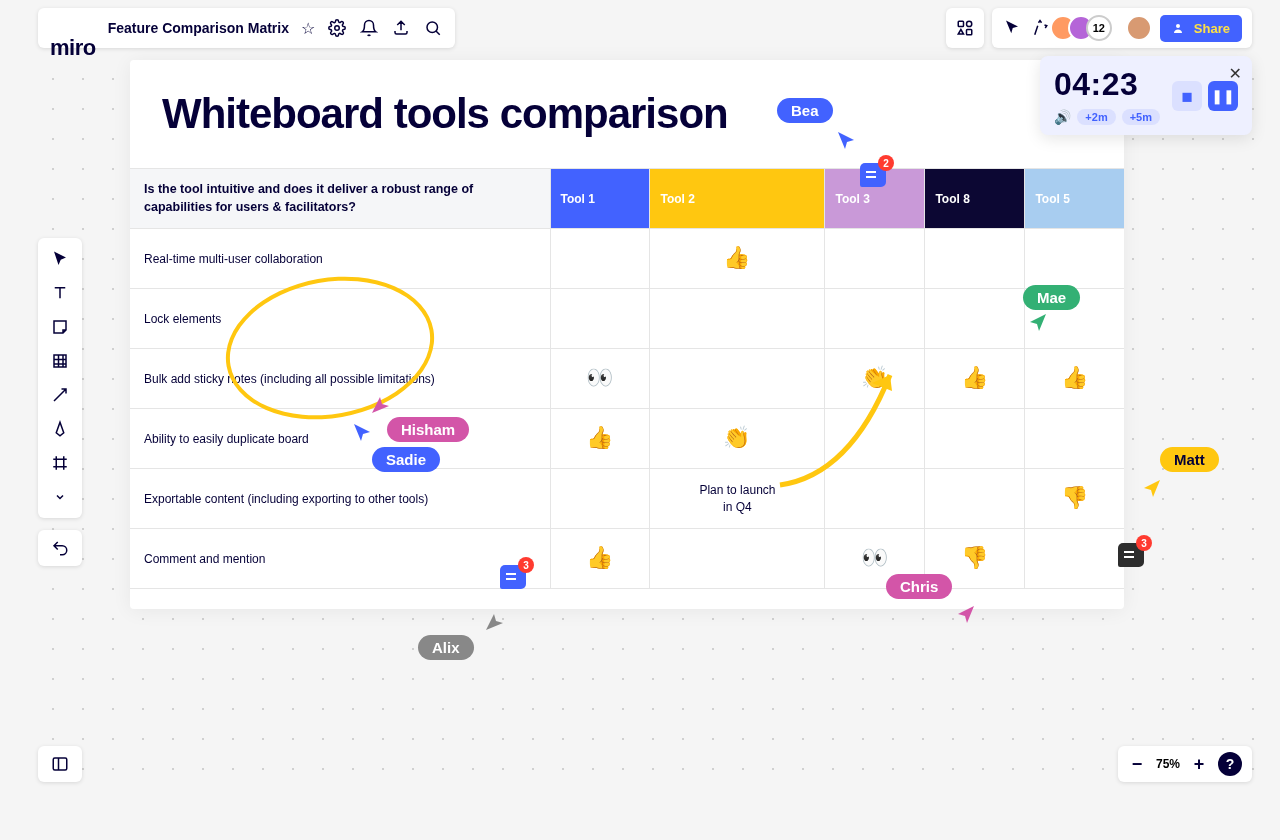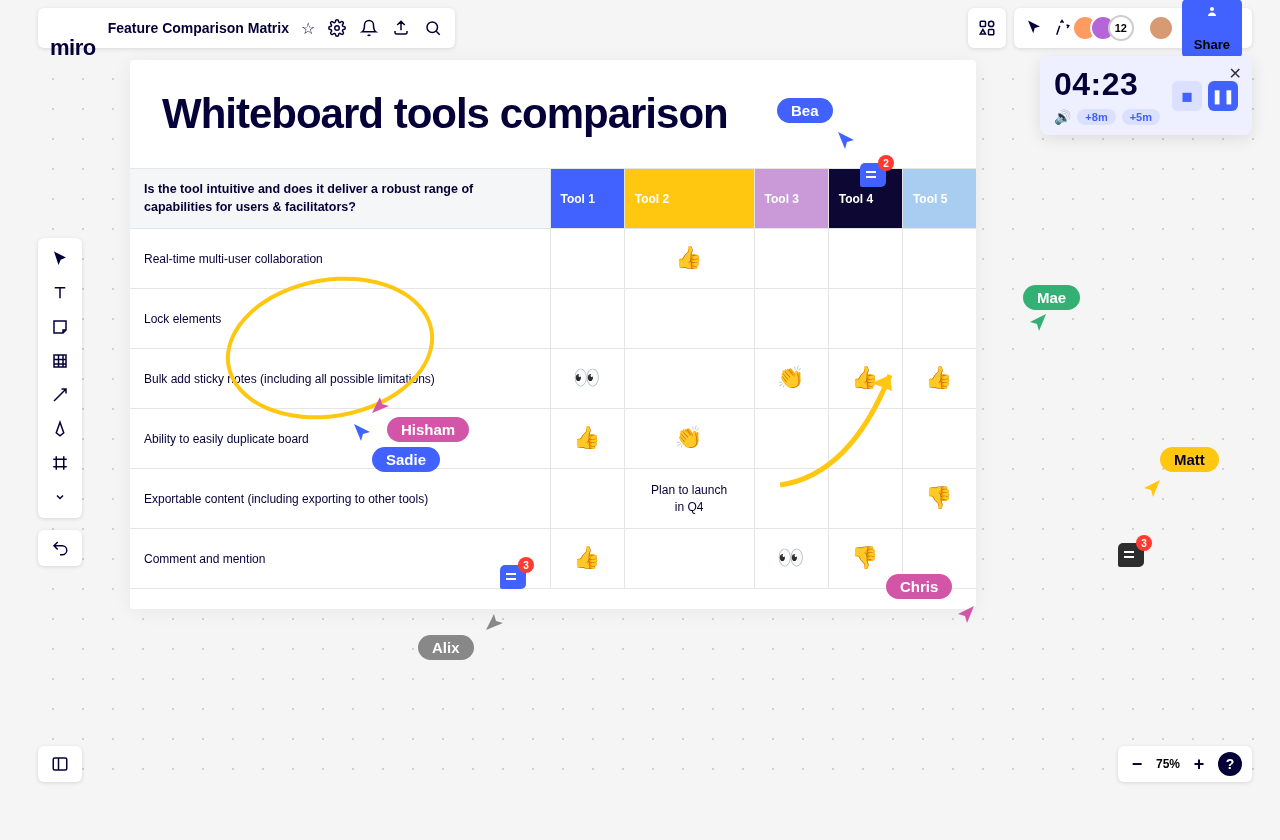--- a/index.html
+++ b/index.html
@@ -13,21 +13,21 @@
 .star { color: #050038; font-size: 16px; }
 .hdr-icon { width: 20px; height: 20px; display: flex; align-items: center; justify-content: center; color: #050038; cursor: pointer; }
 .hdr-icon svg { width: 18px; height: 18px; }
 
 .header-right { margin-left: auto; display: flex; align-items: center; gap: 8px; }
 .control-box { background: #fff; border-radius: 6px; box-shadow: 0 1px 4px rgba(0,0,0,0.12); height: 40px; display: flex; align-items: center; padding: 0 10px; gap: 8px; }
 .avatar { width: 26px; height: 26px; border-radius: 50%; display: inline-block; border: 2px solid #fff; }
 .avatar-stack { display: flex; align-items: center; }
 .avatar-stack .avatar { margin-left: -8px; }
 .avatar-count { width: 26px; height: 26px; border-radius: 50%; background: #fff; border: 2px solid #ccc; display: flex; align-items: center; justify-content: center; font-size: 11px; font-weight: 600; margin-left: -8px; }
-.share-btn { background: #4262ff; color: #000000; border: none; border-radius: 5px; padding: 6px 12px; font-size: 13px; font-weight: 600; display: flex; align-items: center; gap: 20px; cursor: pointer; flex-direction: column; }
+.share-btn { background: #4262ff; color: #fde047; border: none; border-radius: 5px; padding: 6px 12px; font-size: 13px; font-weight: 600; display: flex; align-items: center; gap: 10px; cursor: pointer; }
 
 
 .timer { position: absolute; right: 28px; top: 56px; background: #eef0ff; border-radius: 8px; padding: 10px 14px; z-index: 60; box-shadow: 0 4px 16px rgba(0,0,0,0.1); }
 .timer-close { position: absolute; right: 10px; top: 8px; font-size: 16px; color: #333; cursor: pointer; }
 .timer-time { font-size: 32px; font-weight: 700; color: #050038; letter-spacing: 0.5px; }
 .timer-row { display: flex; align-items: center; gap: 6px; margin-top: 6px; }
 .timer-chip { background: #dbe0ff; color: #4262ff; border-radius: 12px; padding: 2px 8px; font-size: 11px; font-weight: 600; cursor: pointer; }
 .timer-btn { width: 30px; height: 30px; border-radius: 6px; display: flex; align-items: center; justify-content: center; cursor: pointer; font-size: 14px; }
 .timer-stop { background: #dbe0ff; color: #4262ff; }
 .timer-pause { background: #4262ff; color: #fff; }
@@ -37,21 +37,21 @@
 .toolbar { position: absolute; left: 38px; top: 238px; width: 44px; background: #fff; border-radius: 6px; box-shadow: 0 1px 4px rgba(0,0,0,0.12); display: flex; flex-direction: column; align-items: center; padding: 6px 0; gap: 4px; }
 .tool { width: 36px; height: 30px; display: flex; align-items: center; justify-content: center; color: #050038; cursor: pointer; border-radius: 4px; }
 .tool svg { width: 18px; height: 18px; }
 .undo-box { position: absolute; left: 38px; top: 530px; width: 44px; background: #fff; border-radius: 6px; box-shadow: 0 1px 4px rgba(0,0,0,0.12); display: flex; align-items: center; justify-content: center; height: 36px; }
 
 
 .canvas { position: absolute; left: 28px; right: 18px; top: 0; bottom: 0; }
 .dots { position: absolute; inset: 54px 0 50px 0; background-image: radial-gradient(circle, #d0d0d0 1px, transparent 1px); background-size: 30px 30px; background-position: 10px 10px; }
 
 
-.board { position: absolute; left: 130px; top: 60px; width: 846px; background: #fff; border-radius: 4px; box-shadow: 0 2px 20px rgba(0,0,0,0.06); padding: 30px 0 20px; z-index: 10; }
+.board { position: absolute; left: 130px; top: 60px; width: 994px; background: #fff; border-radius: 4px; box-shadow: 0 2px 20px rgba(0,0,0,0.06); padding: 30px 0 20px; z-index: 10; }
 .board-title { font-size: 42px; font-weight: 900; color: #050038; margin: 0 0 30px 32px; letter-spacing: -1px; }
 
 .table { width: 100%; border-collapse: collapse; }
 .table th, .table td { border: 1px solid #e5e5e5; height: 60px; font-size: 12px; color: #050038; text-align: left; padding: 6px 10px; vertical-align: middle; }
 .table th:first-child { width: 420px; padding: 10px 14px; font-size: 12.5px; font-weight: 700; line-height: 1.4; border-left: none; }
 .table td:first-child { width: 420px; padding: 6px 14px; border-left: none; }
 .table th:last-child, .table td:last-child { border-right: none; margin-left: 47px; }
 .table th { color: #fff; font-weight: 700; }
 .table th:first-child { color: #050038; background: #f5f6f8; }
 .h1 { background: #4262ff; }
@@ -158,21 +158,21 @@
   </div>
 </div>
 
 <div class="timer">
   <span class="timer-close">✕</span>
   <div style="display:flex;align-items:center;gap:12px">
     <div>
       <div class="timer-time">04:23</div>
       <div class="timer-row">
         <span class="timer-sound">🔊</span>
-        <span class="timer-chip">+8m</span>
+        <span class="timer-chip">+2m</span>
         <span class="timer-chip">+5m</span>
       </div>
     </div>
     <div style="display:flex;gap:6px">
       <div class="timer-btn timer-stop">◼</div>
       <div class="timer-btn timer-pause">❚❚</div>
     </div>
   </div>
 </div>
 
@@ -227,21 +227,21 @@
 
 <div class="board">
   <div class="board-title">Whiteboard tools comparison</div>
   <table class="table">
     <thead>
         <tr>
       <th>Is the tool intuitive and does it deliver a robust range of capabilities for users &amp; facilitators?</th>
       <th class="h1">Tool 1</th>
       <th class="h2">Tool 2</th>
       <th class="h3">Tool 3</th>
-      <th class="h4">Tool 4</th>
+      <th class="h4">Tool 8</th>
       <th class="h5">Tool 5</th>
     </tr>
       </thead>
     <tbody id="tbody">
         <tr>
           <td>Real-time multi-user collaboration</td>
           <td></td>
           <td class="cell-center"><span class="emoji">👍</span></td>
           <td></td>
           <td></td>

